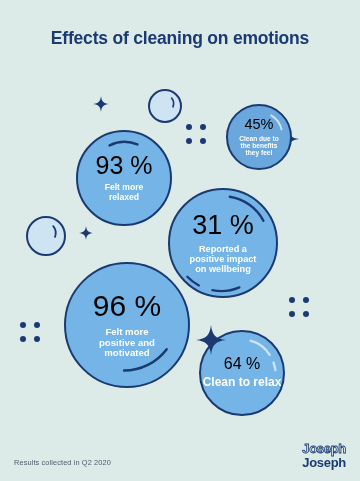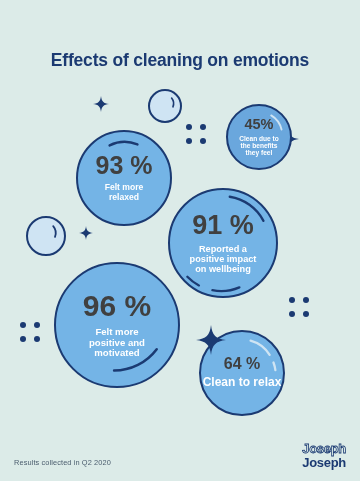--- a/index.html
+++ b/index.html
@@ -25,41 +25,40 @@
   
   .title {
     position: absolute;
     left: 0; top: 28px;
     width: 360px;
     text-align: center;
     font-size: 17.5px;
     font-weight: bold;
     color: #1b3a72;
     letter-spacing: -0.2px;
-    margin-top: 22px;
   }
 
   
   .bubble {
     position: absolute;
     border-radius: 50%;
     background: #74b4e6;
     border: 2.5px solid #1b3a72;
     box-sizing: border-box;
     display: flex;
     flex-direction: column;
     align-items: center;
     justify-content: center;
     color: #ffffff;
     text-align: center;
   }
   .bubble .pct {
-    font-weight: bold;
+    font-weight: normal;
     line-height: 1;
-    color: #404040;
+    color: #000000;
   }
   .bubble .cap {
     font-weight: bold;
     line-height: 1.12;
     color: #ffffff;
   }
 
   
   #b-72 {
     left: 76px; top: 130px;
@@ -69,21 +68,21 @@
   #b-72 .cap { font-size: 8.6px; }
 
   #b-91 {
     left: 168px; top: 188px;
     width: 110px; height: 110px;
   }
   #b-91 .pct { font-size: 27px; margin-bottom: 5px; }
   #b-91 .cap { font-size: 9.2px; }
 
   #b-96 {
-    left: 54px; top: 262px;
+    left: 64px; top: 262px;
     width: 126px; height: 126px; align-items: center;
   }
   #b-96 .pct { font-size: 30px; margin-bottom: 6px; }
   #b-96 .cap { font-size: 9.6px; }
 
   #b-45 {
     left: 226px; top: 104px;
     width: 66px; height: 66px;
     background: #6aa7dd;
   }
@@ -240,21 +239,21 @@
       <div>relaxed</div>
     </div>
   </div>
 
   <div class="bubble" id="b-91">
     <svg class="rim" viewBox="0 0 110 110">
       <path d="M 62 7 A 48 48 0 0 1 97 32" fill="none" stroke="#1b3a72" stroke-width="2.4" stroke-linecap="round"></path>
       <path d="M 18 90 A 48 48 0 0 0 30 99" fill="none" stroke="#1b3a72" stroke-width="2.4" stroke-linecap="round"></path>
       <path d="M 44 104 A 48 48 0 0 0 72 101" fill="none" stroke="#1b3a72" stroke-width="2.4" stroke-linecap="round"></path>
     </svg>
-    <div class="pct">91 %</div>
+    <div class="pct">31 %</div>
     <div class="cap">
       <div>Reported a</div>
       <div>positive impact</div>
       <div>on wellbeing</div>
     </div>
   </div>
 
   <div class="bubble" id="b-96">
     <svg class="rim" viewBox="0 0 126 126">
       <path d="M 60 110 A 55 55 0 0 0 104 88" fill="none" stroke="#1b3a72" stroke-width="2.6" stroke-linecap="round"></path>

